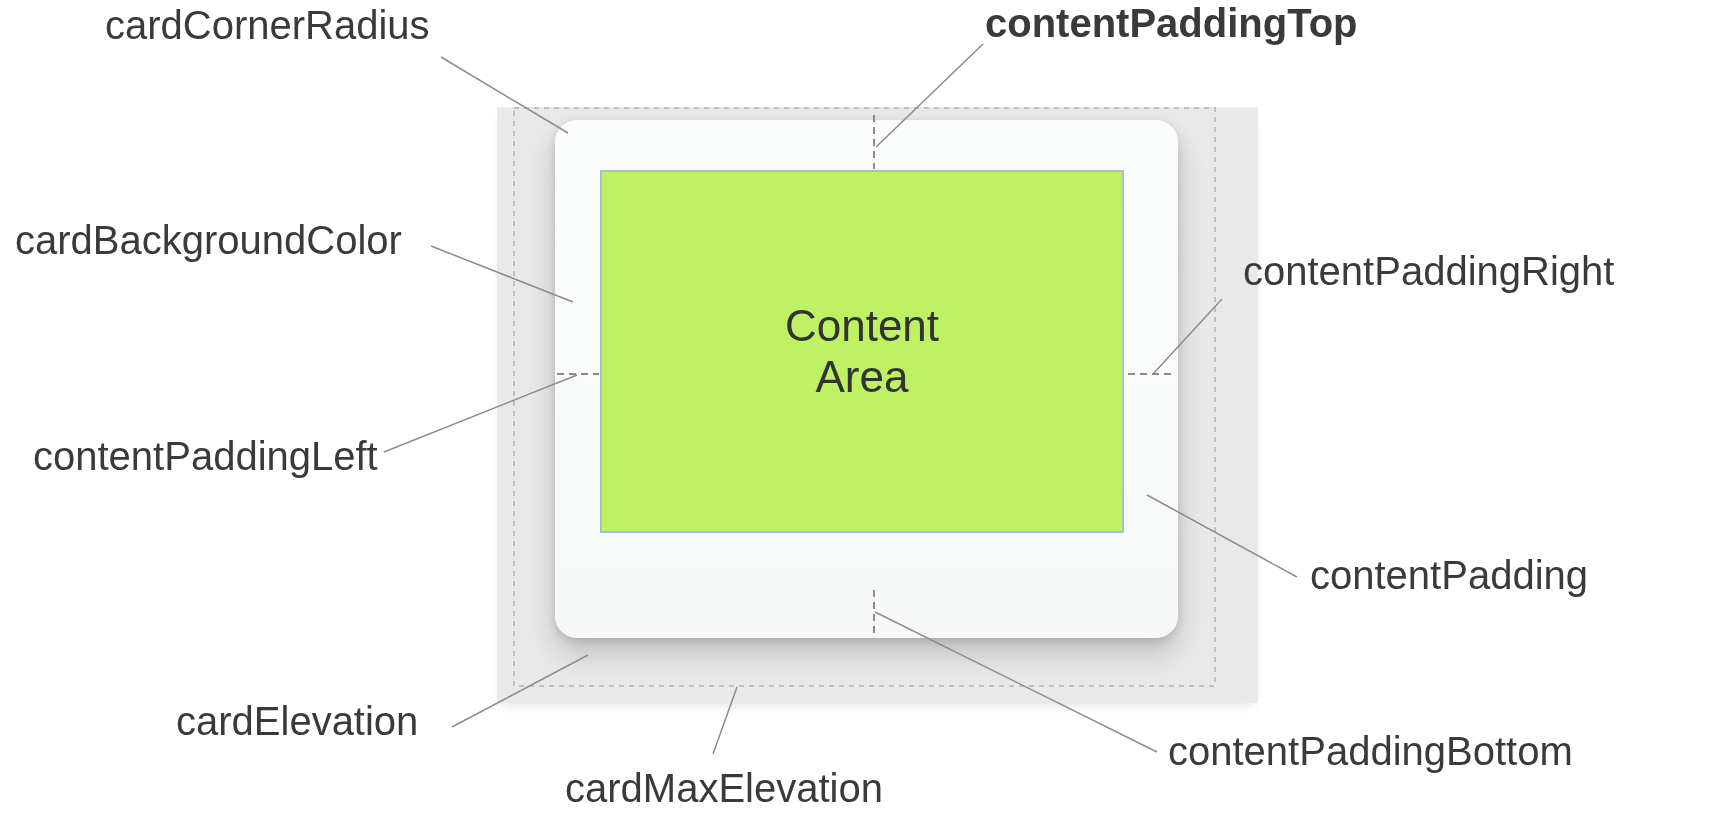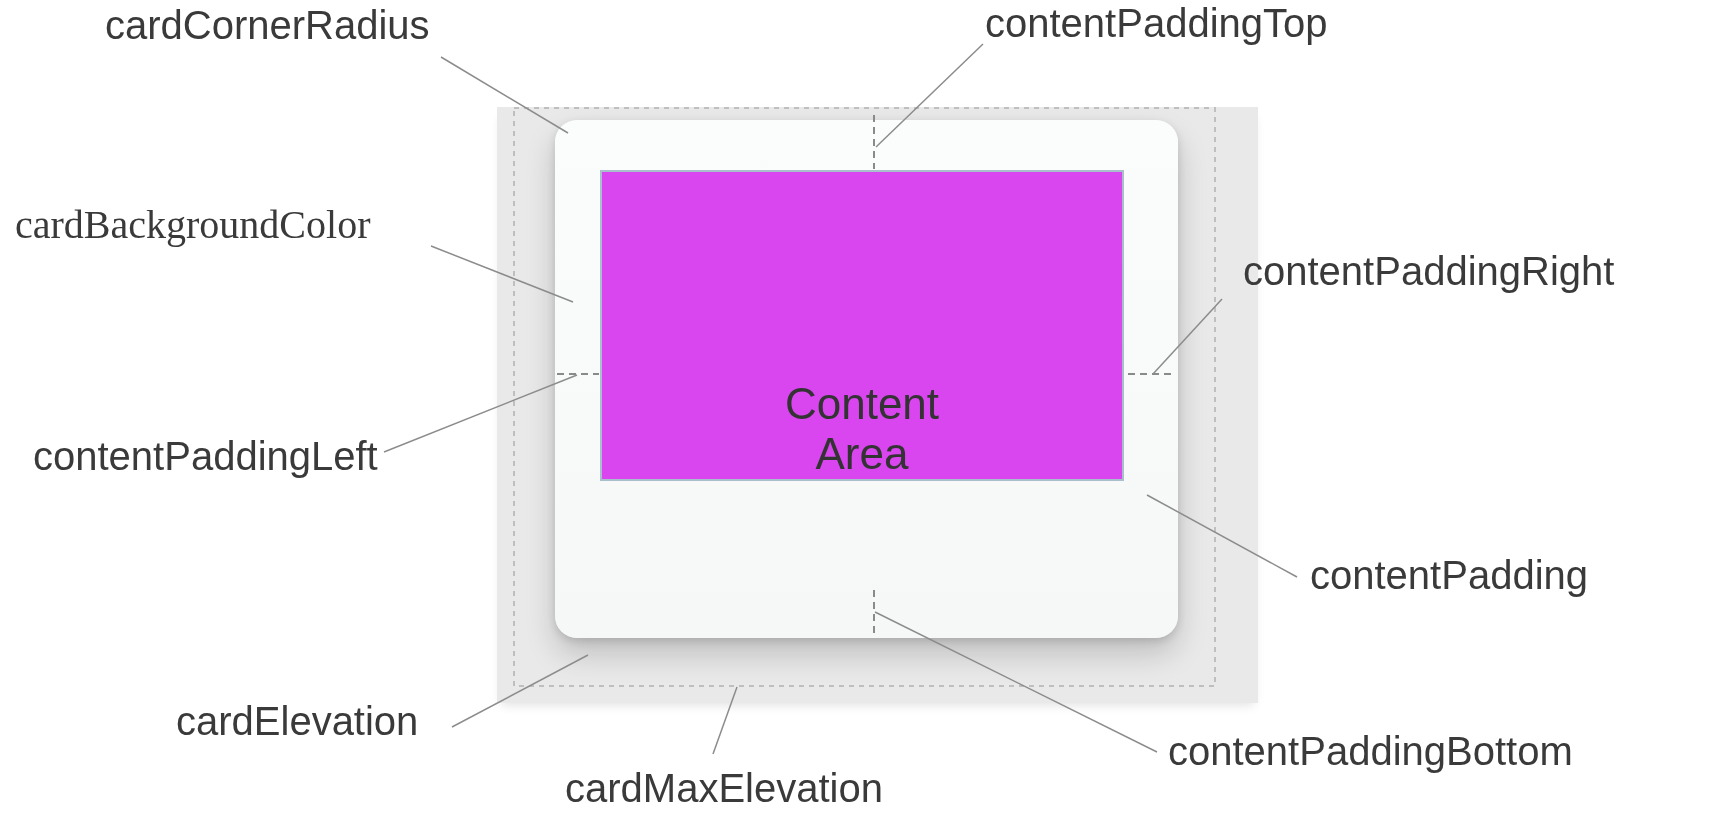--- a/index.html
+++ b/index.html
@@ -12,23 +12,23 @@
     background:#e9e9e9;
     box-shadow:0 6px 10px -4px rgba(0,0,0,0.12);
   }
   .card{
     position:absolute;left:555px;top:120px;width:623px;height:518px;
     background:linear-gradient(180deg,#fbfcfc 0%,#f6f7f7 100%);
     border-radius:22px;
     box-shadow:0 16px 30px rgba(0,0,0,0.18),0 3px 9px rgba(0,0,0,0.13);
   }
   .content{
-    position:absolute;left:600px;top:170px;width:524px;height:311px;
-    background:#d946ef;border:2px solid #aabfcc;box-sizing:border-box;
-    display:flex;flex-direction:column;align-items:center;justify-content:flex-end;
+    position:absolute;left:600px;top:170px;width:524px;height:363px;
+    background:#bef264;border:2px solid #aabfcc;box-sizing:border-box;
+    display:flex;flex-direction:column;align-items:center;justify-content:center;
     text-align:center;font-size:44px;line-height:1.14;color:#333333;
   }
   .label{
     position:absolute;font-size:40px;line-height:1.1;color:#3a3a3a;
     white-space:nowrap;
   }
   svg.overlay{position:absolute;left:0;top:0;width:1720px;height:823px;pointer-events:none;}
 </style>
 </head>
 <body>
@@ -38,22 +38,22 @@
   <div class="bounds"></div>
 
   <div class="card"></div>
 
   <div class="content">
     <div>Content</div>
     <div>Area</div>
   </div>
 
   <div class="label" style="left:105px;top:3px;">cardCornerRadius</div>
-  <div class="label" style="left:985px;top:1px;">contentPaddingTop</div>
-  <div class="label" style="left:15px;top:203px;font-family:Liberation Serif, serif;">cardBackgroundColor</div>
+  <div class="label" style="left:985px;top:1px;font-weight:bold;">contentPaddingTop</div>
+  <div class="label" style="left:15px;top:218px;">cardBackgroundColor</div>
   <div class="label" style="left:33px;top:434px;">contentPaddingLeft</div>
   <div class="label" style="left:1227px;top:249px;margin-left:16px;">contentPaddingRight</div>
   <div class="label" style="left:176px;top:699px;">cardElevation</div>
   <div class="label" style="left:1310px;top:553px;">contentPadding</div>
   <div class="label" style="left:1168px;top:729px;">contentPaddingBottom</div>
   <div class="label" style="left:565px;top:766px;">cardMaxElevation</div>
 
   <svg class="overlay" viewBox="0 0 1720 823">
 
     <rect x="514" y="108" width="701" height="578" fill="none" stroke-width="2" stroke-dasharray="5 5" stroke="#bfbfbf"></rect>

